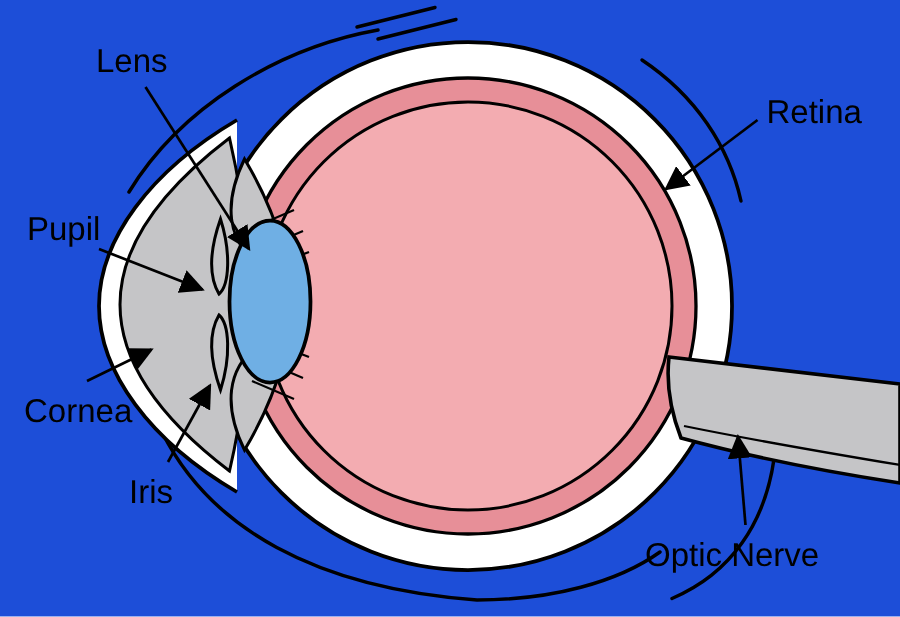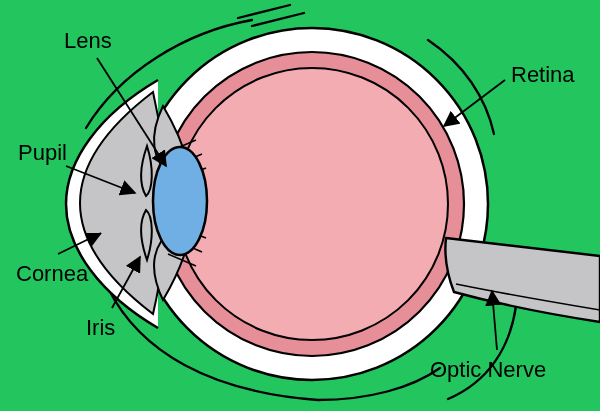--- a/index.html
+++ b/index.html
@@ -7,21 +7,21 @@
     padding: 0;
     background: #ffffff;
     width: 600px;
     height: 411px;
     overflow: hidden;
   }
   .stage {
     position: relative;
     width: 600px;
     height: 411px;
-    background: #22c55e;
+    background: #1d4ed8;
   }
   svg { display: block; }
   .diagram-label {
     font-family: "Liberation Sans", sans-serif;
     font-size: 22px;
     fill: #000000;
   }
 </style>
 </head>
 <body>

